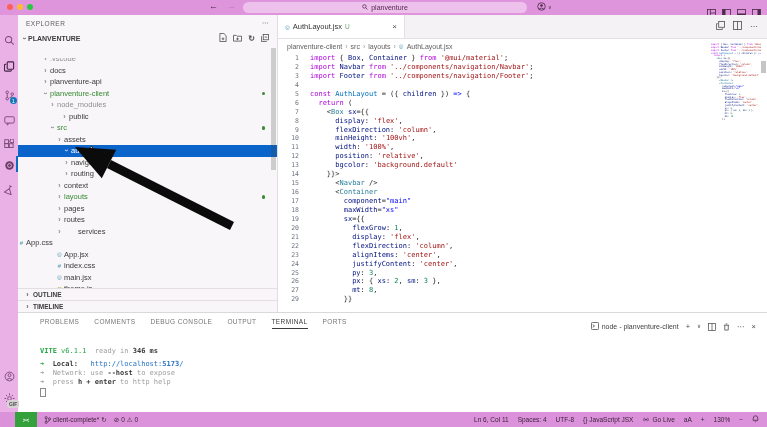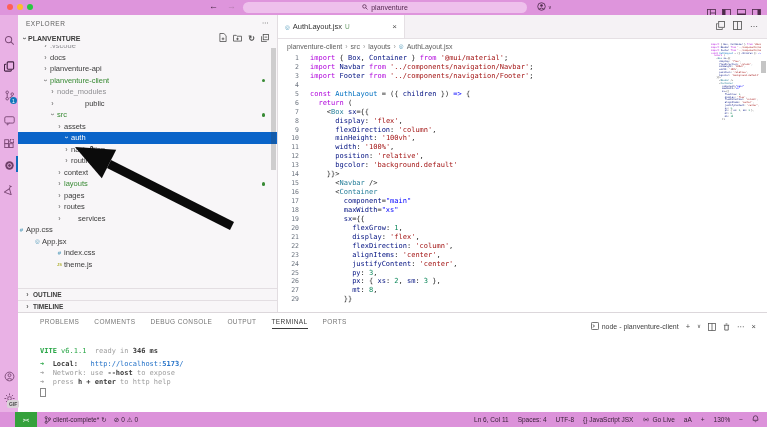--- a/index.html
+++ b/index.html
@@ -31,21 +31,21 @@
 
   .content{flex:1;display:flex;flex-direction:column;min-width:0;}
   .upper{height:297px;display:flex;min-height:0;}
 
   
   .sidebar{width:259px;flex:0 0 259px;background:#f8f6f8;border-right:1px solid #e2dde1;position:relative;overflow:hidden;}
   .expl-header{height:16px;display:flex;align-items:center;justify-content:space-between;padding:0 8px;
     font-size:6.5px;letter-spacing:.5px;color:#616161;}
   .project-row{height:14px;display:flex;align-items:center;font-size:7px;font-weight:bold;color:#3b3b3b;padding-left:3px;}
   .project-actions{margin-left:auto;display:flex;gap:6px;padding-right:8px;align-items:center;color:#4f4f4f;}
-  .tree{position:absolute;top:30px;left:0;right:0;height:249px;overflow:hidden;}
+  .tree{position:absolute;top:43px;left:0;right:0;height:249px;overflow:hidden;}
   .tree-inner{margin-top:-5px;}
   .trow{height:11.5px;display:flex;align-items:center;font-size:7.5px;color:#3b3b3b;position:relative;}
   .chev{width:7px;font-size:7px;color:#5f5f5f;display:inline-block;text-align:center;flex:0 0 7px;}
   .chev.open{transform:rotate(90deg);}
   .tlabel{margin-left:1px;white-space:nowrap;}
   .tone-green>.tlabel{color:#388a34;}
   .tone-muted>.tlabel{color:#8f8f93;}
   .trow.selected{background:#0a64c9;}
   .trow.selected>.tlabel,.trow.selected>.chev{color:#fff;}
   .gitdot{position:absolute;right:12px;top:4px;width:3.5px;height:3.5px;border-radius:50%;background:#388a34;}
@@ -292,21 +292,21 @@
                 </div>
                 <div class="trow tone-green" style="padding-left: 24px;">
                   <span class="chev open">›</span>
                   <span class="tlabel">planventure-client</span>
                   <span class="gitdot"></span>
                 </div>
                 <div class="trow tone-muted" style="padding-left: 31px;">
                   <span class="chev">›</span>
                   <span class="tlabel">node_modules</span>
                 </div>
-                <div class="trow tone-default" style="padding-left: 31px; gap: 28px;">
+                <div class="trow tone-default" style="padding-left: 43px;">
                   <span class="chev">›</span>
                   <span class="tlabel">public</span>
                 </div>
                 <div class="trow tone-green" style="padding-left: 31px;">
                   <span class="chev open">›</span>
                   <span class="tlabel">src</span>
                   <span class="gitdot"></span>
                 </div>
                 <div class="trow tone-default" style="padding-left: 38px;">
                   <span class="chev">›</span>
@@ -342,27 +342,31 @@
                   <span class="tlabel">routes</span>
                 </div>
                 <div class="trow tone-default" style="padding-left: 38px; gap: 14px;">
                   <span class="chev">›</span>
                   <span class="tlabel">services</span>
                 </div>
                 <div class="trow tone-default" style="">
                   <span class="ficon f-css">#</span>
                   <span class="tlabel">App.css</span>
                 </div>
-                <div class="trow tone-default" style="padding-left: 16px;">
+                <div class="trow tone-default" style="padding-left: 38px;">
                   <span class="ficon f-react">◎</span>
                   <span class="tlabel">App.jsx</span>
                 </div>
                 <div class="trow tone-default" style="padding-left: 38px;">
                   <span class="ficon f-css">#</span>
                   <span class="tlabel">index.css</span>
+                </div>
+                <div class="trow tone-default" style="padding-left: 38px;">
+                  <span class="ficon f-react">◎</span>
+                  <span class="tlabel">main.jsx</span>
                 </div>
                 <div class="trow tone-default" style="padding-left: 38px;">
                   <span class="ficon f-js">JS</span>
                   <span class="tlabel">theme.js</span>
                 </div>
               </div>
             </div>
           <div class="side-scroll"></div>
           <div class="side-sections">
             <div class="section-row">

